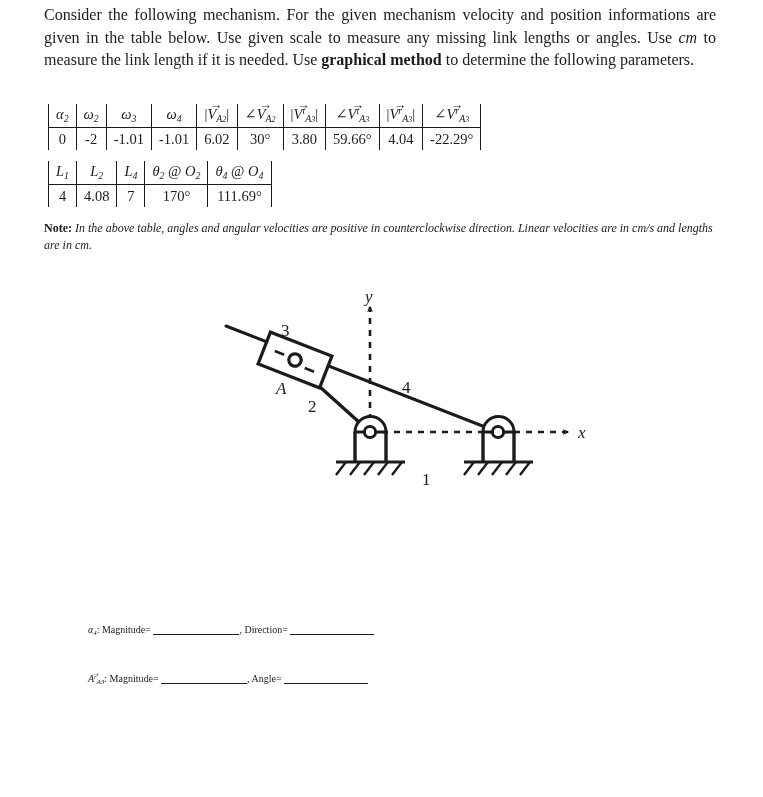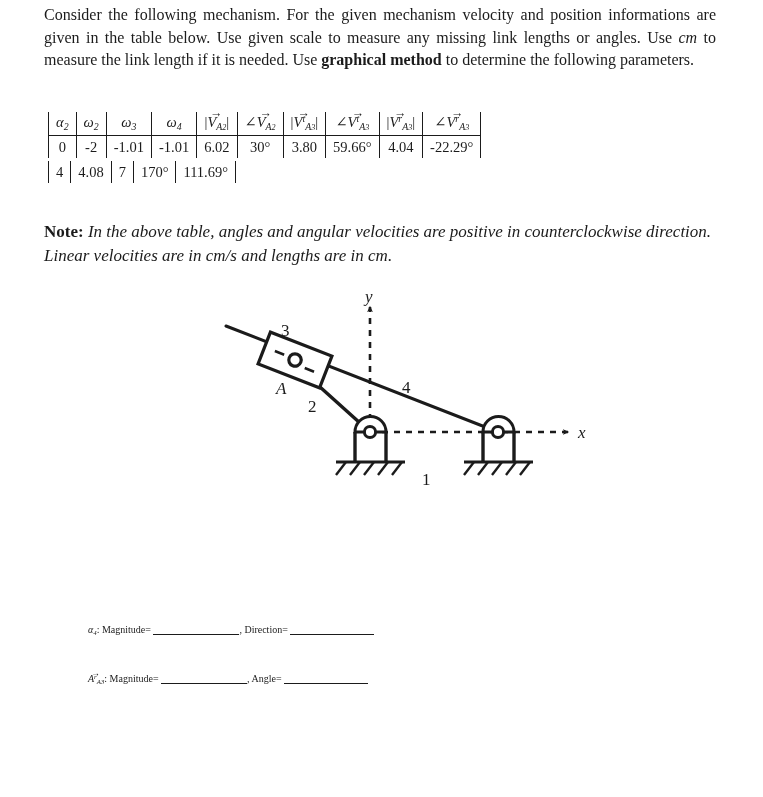--- a/index.html
+++ b/index.html
@@ -43,21 +43,21 @@
     white-space: nowrap;
     line-height: 1.25;
   }
   .tbl tr.head td {
     border-bottom: 1px solid #1b1b1b;
     padding-bottom: 2px;
   }
   .tbl tr.body td {
     padding-top: 2px;
   }
-  #table1 { left: 48px; top: 112px; }
+  #table1 { left: 48px; top: 104px; }
   #table2 { left: 48px; top: 161px; }
 
   
   .v {
     position: relative;
     display: inline-block;
     font-style: italic;
     font-family: "Liberation Serif", serif;
   }
   .v > .arw {
@@ -76,21 +76,21 @@
   sub { vertical-align: -0.28em; }
   sup { vertical-align: 0.48em; }
   .gk { font-style: italic; font-family: "Liberation Serif", serif; }
 
   
   #note {
     position: absolute;
     left: 44px;
     top: 220px;
     width: 680px;
-    font-size: 17px;
+    font-size: 12px;
     line-height: 1.44;
     font-style: italic;
   }
   #note .bd {
     font-weight: bold;
     font-style: normal;
   }
 
   
   #figure {
@@ -148,20 +148,27 @@
         <td>3.80</td>
         <td>59.66°</td>
         <td>4.04</td>
         <td>-22.29°</td>
       </tr>
 </tbody>
   </table>
 
 <table class="tbl" id="table2">
   <tbody>
+      <tr class="head" id="t2head">
+        <td><span class="gk">L<sub>1</sub></span></td>
+        <td><span class="gk">L<sub>2</sub></span></td>
+        <td><span class="gk">L<sub>4</sub></span></td>
+        <td><span class="gk">θ<sub>2</sub></span> @ <span class="gk">O<sub>2</sub></span></td>
+        <td><span class="gk">θ<sub>4</sub></span> @ <span class="gk">O<sub>4</sub></span></td>
+      </tr>
   <tr class="body" id="t2body">
         <td>4</td>
         <td>4.08</td>
         <td>7</td>
         <td>170°</td>
         <td>111.69°</td>
       </tr>
 </tbody>
   </table>
 

